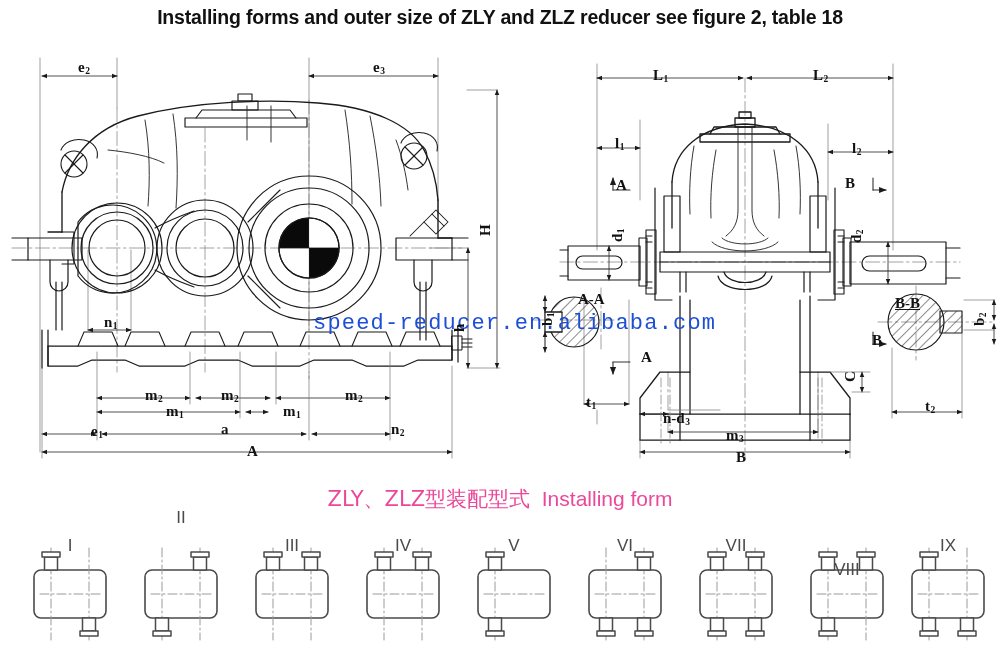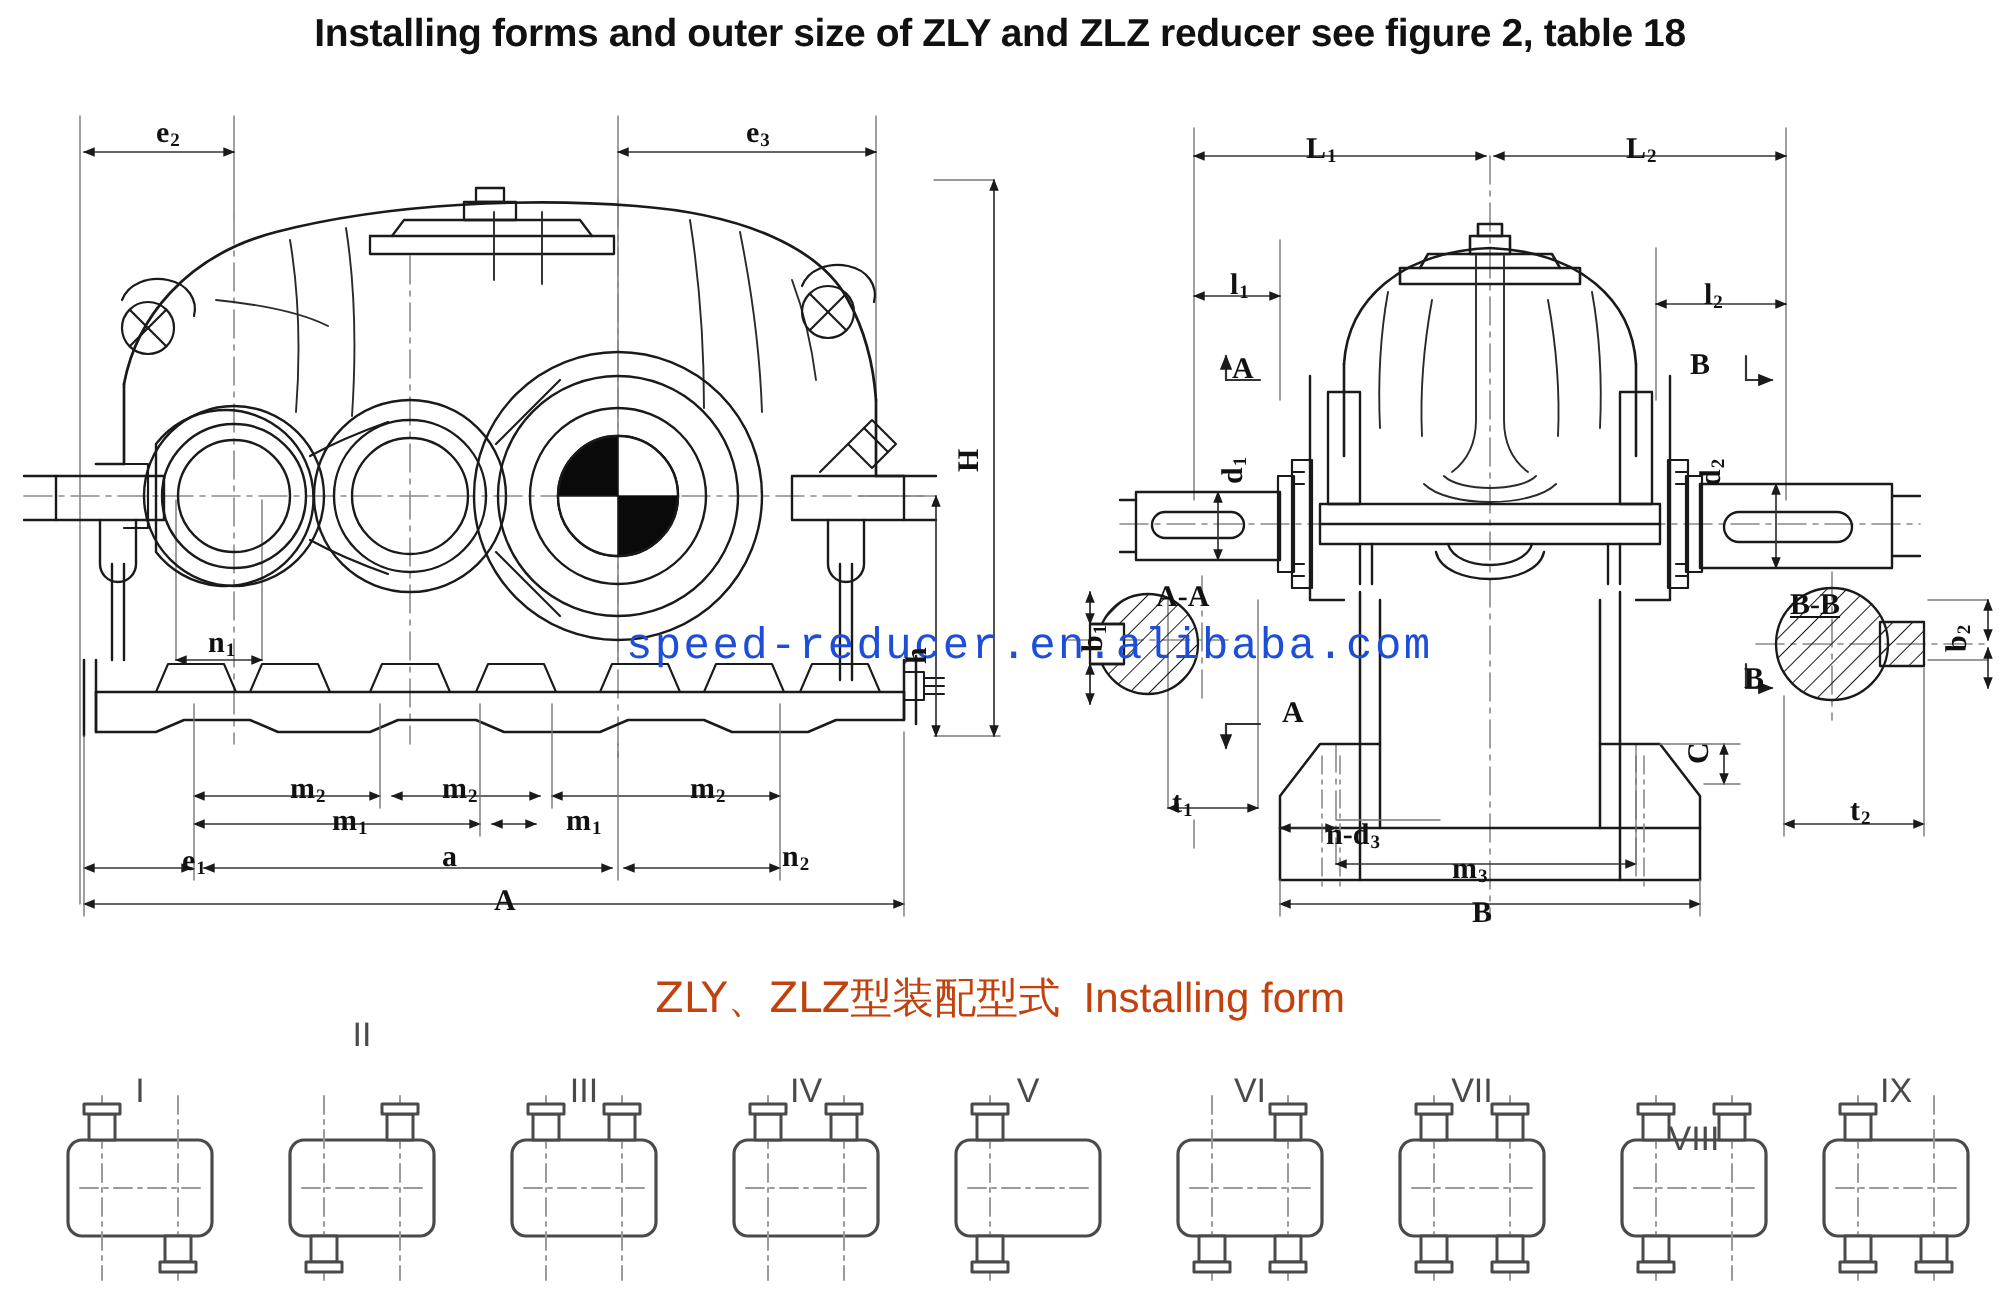--- a/index.html
+++ b/index.html
@@ -8,21 +8,21 @@
     font-family:"Liberation Sans", sans-serif;color:#111;
   }
   #sheet{position:absolute;inset:0;width:1000px;height:655px;}
   .ttl{
     position:absolute;left:0;top:6px;width:1000px;text-align:center;
     font-size:19.5px;font-weight:bold;letter-spacing:-0.2px;
     font-family:"Liberation Sans", sans-serif;
   }
   .cap{
     position:absolute;left:0;top:485px;width:1000px;text-align:center;
-    font-size:21px;color:#c2410c;font-weight:400;
+    font-size:21px;color:#ec4899;font-weight:400;
     font-family:"DejaVu Sans", sans-serif;
   }
   .cap .en{font-family:"Liberation Sans", sans-serif;}
   svg{position:absolute;left:0;top:0;overflow:visible;}
   .wm{
     position:absolute;left:313px;top:311px;
     font-size:22px;color:#1d4ed8;letter-spacing:1.2px;
     font-family:Liberation Mono, monospace;white-space:nowrap;
     pointer-events:none;
   }

